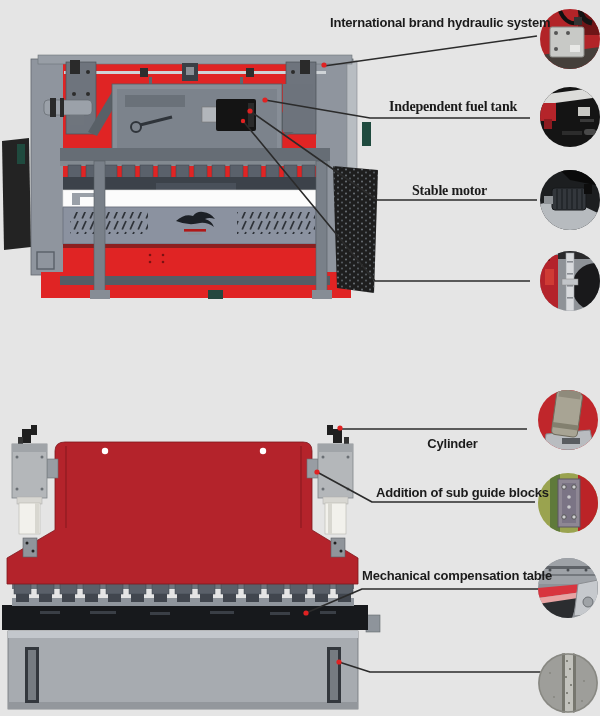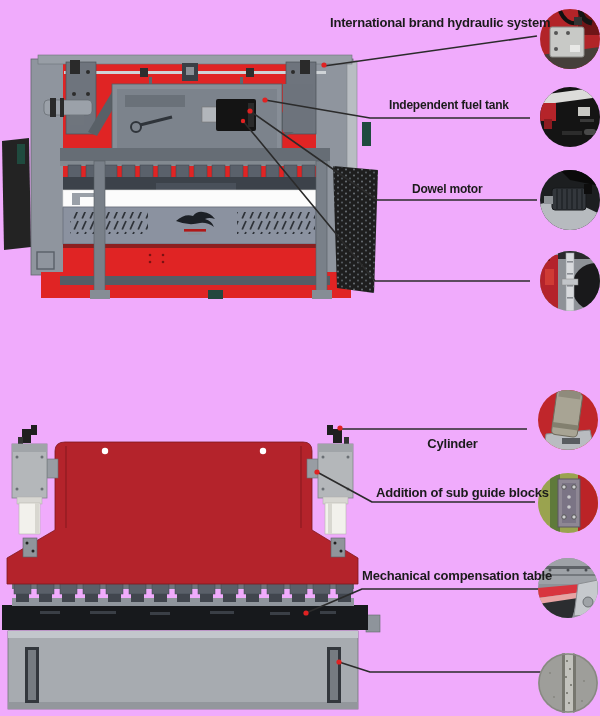--- a/index.html
+++ b/index.html
@@ -1,29 +1,29 @@
 <!DOCTYPE html>
 <html><head>
 <meta charset="utf-8">
 <style>
   html,body{margin:0;padding:0;background:#fff;}
   .stage{
-    position:relative;width:600px;height:716px;background:#f0abfc;overflow:hidden;
+    position:relative;width:600px;height:716px;background:#e5e5e5;overflow:hidden;
     font-family:"Liberation Sans",sans-serif;
   }
   .stage svg{display:block;}
   #diagram-canvas{position:absolute;left:0;top:0;z-index:1;}
   .callout-photo{
     position:absolute;width:60px;height:60px;border-radius:50%;overflow:hidden;z-index:2;
   }
   .callout-label{
     position:absolute;z-index:3;color:#1b1b1b;font-weight:bold;font-size:13px;
     line-height:1.1;white-space:nowrap;letter-spacing:-0.2px;
   }
-  .callout-label.size-l{font-size:12px;}
+  .callout-label.size-l{font-size:14px;font-family:Liberation Serif, serif;}
   #label-cylinder-block{
     position:absolute;left:365px;top:389px;width:175px;z-index:3;color:#1b1b1b;
     text-align:center;letter-spacing:-0.2px;
   }
   #label-cylinder-block .l1{font-weight:bold;font-size:13px;line-height:1.1;margin-top:48px;}
   #label-cylinder-block .l2{font-weight:400;font-size:17px;line-height:1.2;margin-top:1px;}
 </style>
 </head>
 <body>
 
@@ -399,21 +399,21 @@
       <circle cx="16" cy="44" r="0.9" fill="#83837d"></circle>
         <circle cx="44" cy="48" r="0.9" fill="#83837d"></circle>
       <circle cx="30" cy="30" r="29" fill="none" stroke="#888882" stroke-width="1.4"></circle>
     </svg>
   </div>
 
   <div class="callout-label" style="left:330px;top:16px;">International brand hydraulic system</div>
 
   <div class="callout-label size-l" style="left:389px;top:99px;">Independent fuel tank</div>
 
-  <div class="callout-label size-l" style="left:412px;top:183px;">Dowel motor</div>
+  <div class="callout-label size-l" style="left:412px;top:183px;">Stable motor</div>
 
 
   <div id="label-cylinder-block">
     <div class="l1">Cylinder</div>
   </div>
 
   <div class="callout-label" style="left:376px;top:486px;text-align:center;">Addition of sub guide blocks</div>
 
   <div class="callout-label" style="left:362px;top:569px;">Mechanical compensation table</div>
 

